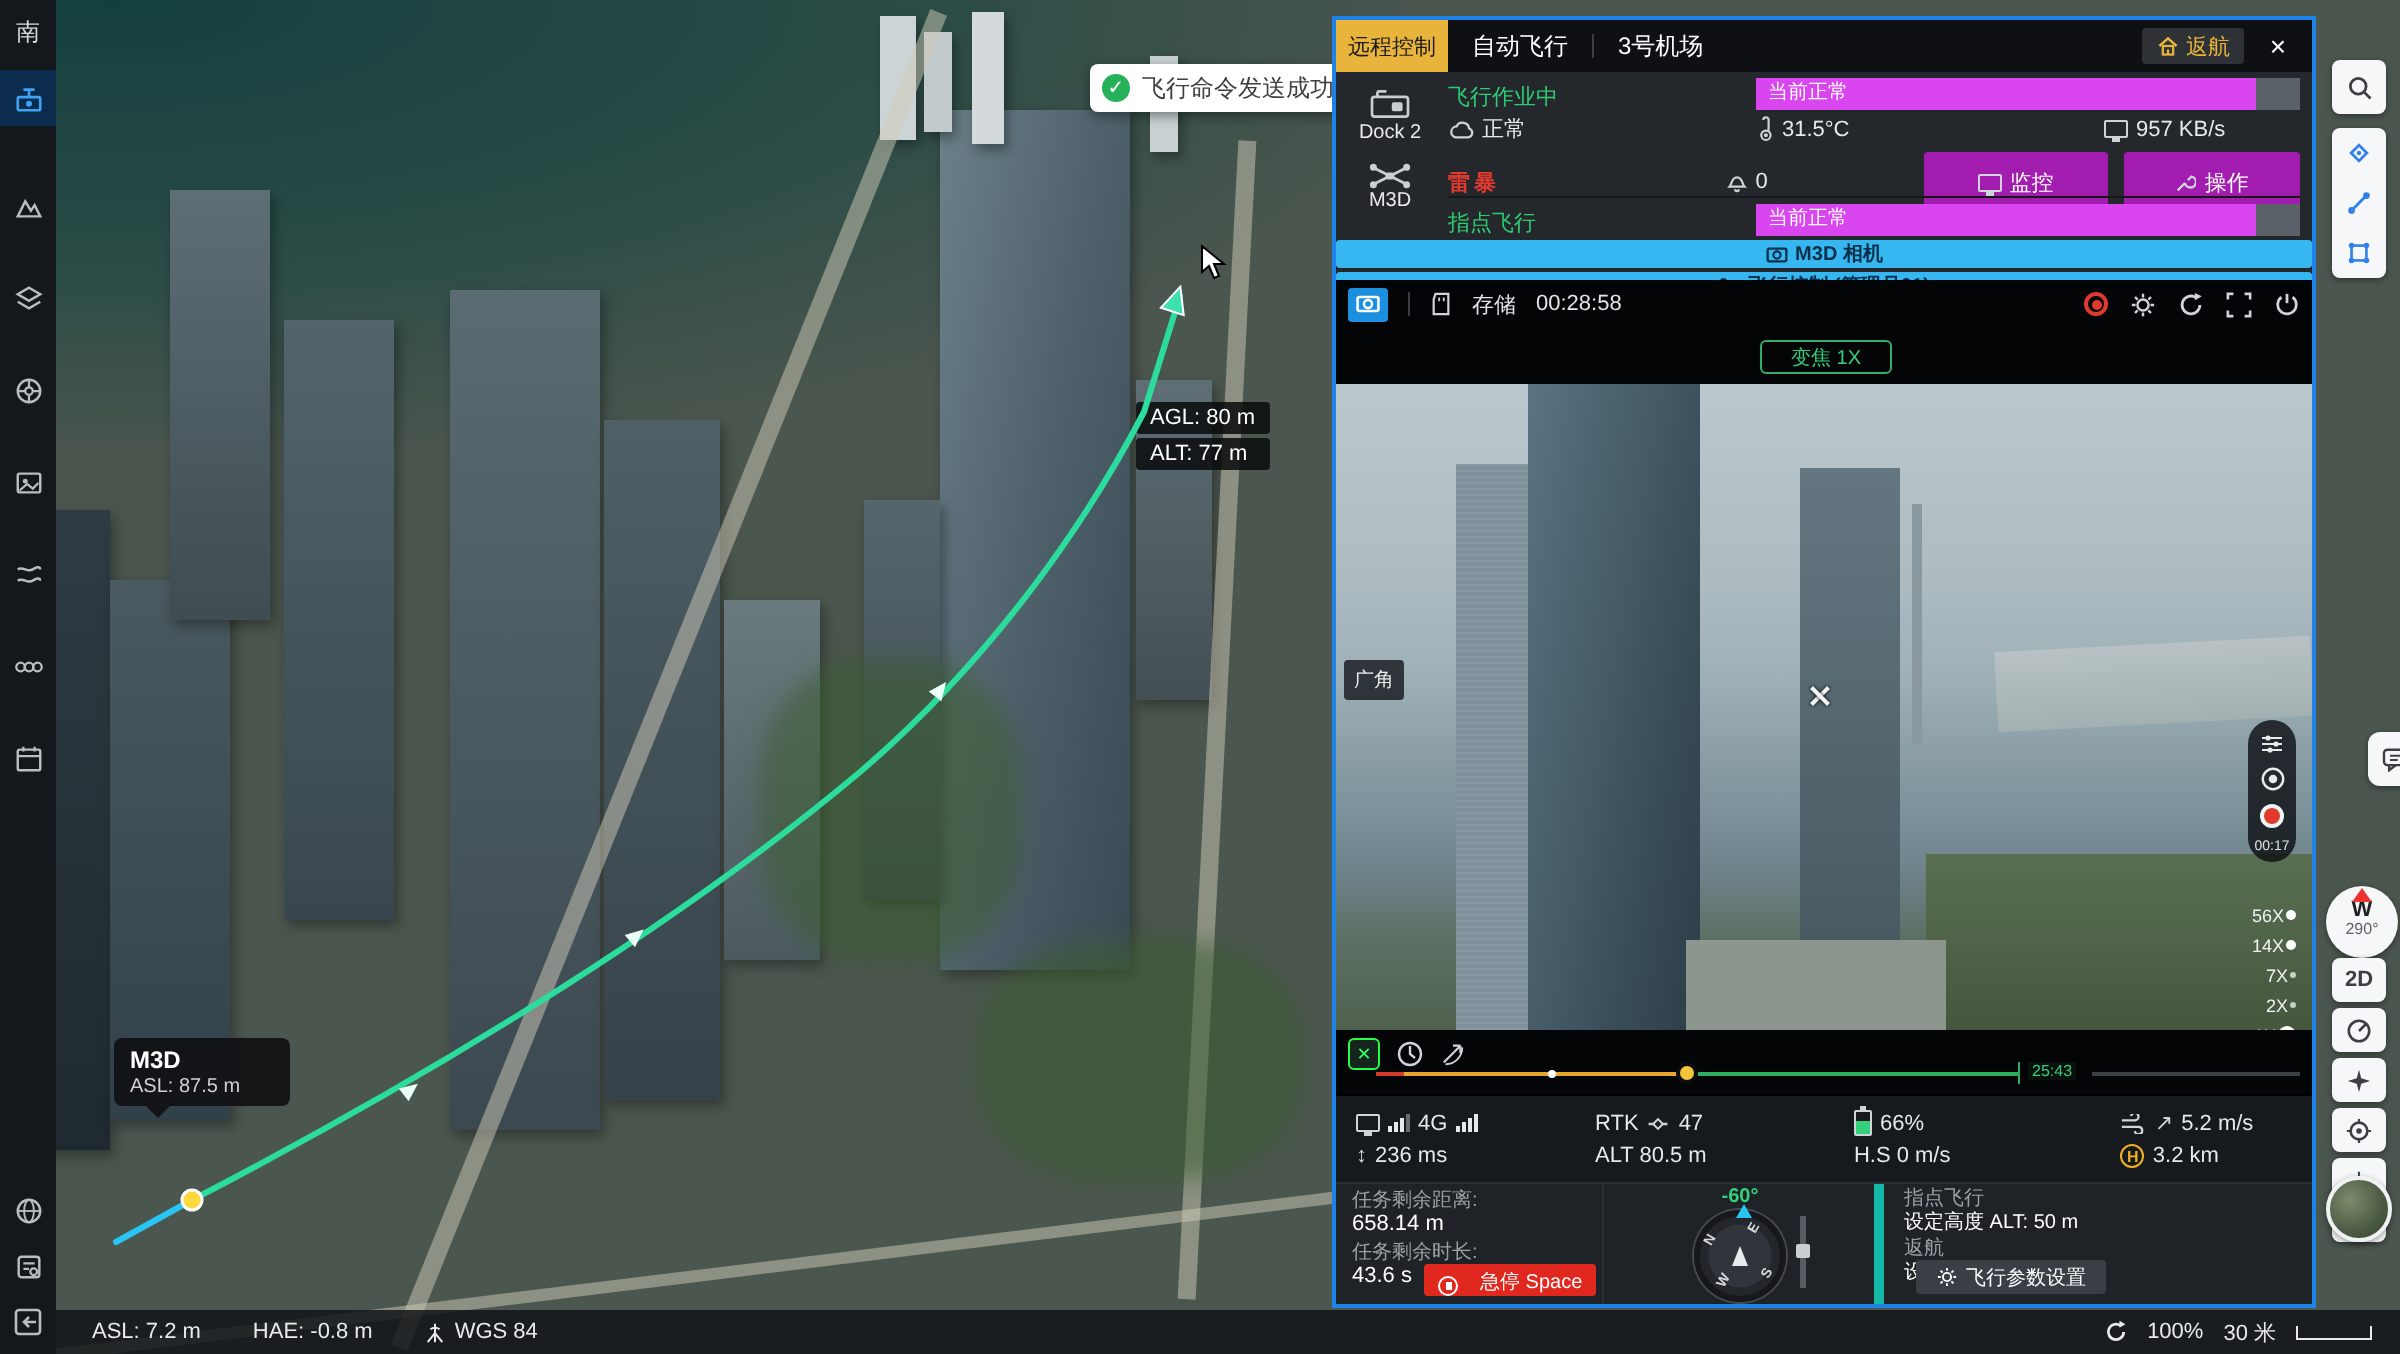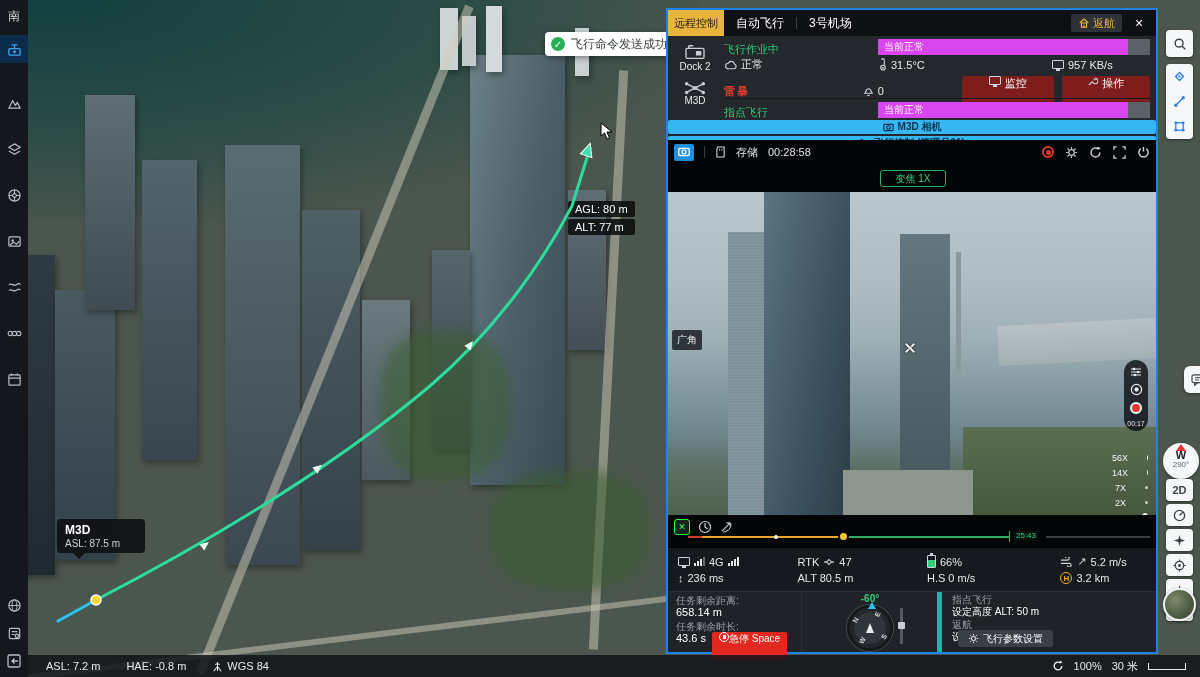--- a/index.html
+++ b/index.html
@@ -80,22 +80,22 @@
   .dcol{position:absolute;left:0;top:0;width:54px;height:104px;text-align:center;color:#c9ced3;}
   .dcol .lb{font-size:10px;color:#e8eaec;}
   .grow{position:absolute;left:56px;right:6px;}
   .gtxt{font-size:11px;color:#2ecc71;}
   .chip{position:absolute;left:154px;right:0;height:16px;background:#d946ef;font-size:10px;color:#fff;
     line-height:16px;padding-left:6px;}
   .chip .seg{position:absolute;right:0;top:0;width:22px;height:16px;background:#5b6169;}
   .c3{display:flex;font-size:11px;color:#e6e9eb;align-items:center;}
   .c3 .cell{display:flex;align-items:center;gap:4px;}
   .redtx{color:#e03a2e;font-size:11px;font-weight:bold;letter-spacing:2px;}
-  .gbtn{height:30px;background:#7f1d1d;border-radius:2px;font-size:11px;color:#fff;display:flex;
-    justify-content:center;gap:4px;}
+  .gbtn{height:30px;background:#a21caf;border-radius:2px;font-size:11px;color:#fff;display:flex;
+    align-items:center;justify-content:center;gap:4px;}
   .bluebtn{position:absolute;left:0;right:0;height:14px;background:#36b7f2;border-radius:2px;color:#07304a;
     font-size:10px;font-weight:bold;display:flex;align-items:center;justify-content:center;gap:4px;}
 
   .camsec{position:relative;height:407px;background:#040507;}
   .camtb{display:flex;align-items:center;height:24px;padding:0 6px;gap:10px;color:#dfe3e6;font-size:11px;}
   .cambtn{width:20px;height:17px;background:#1d8fe0;border-radius:2px;display:flex;align-items:center;justify-content:center;}
   .camtb .sep{width:1px;height:12px;background:#3a3f44;}
   .camtb .ricons{margin-left:auto;display:flex;gap:11px;align-items:center;color:#cfd4d8;}
   .zoomchip{position:absolute;left:212px;top:30px;width:66px;height:17px;border:1px solid #2faf6e;border-radius:3px;
     color:#35d07c;font-size:10px;display:flex;align-items:center;justify-content:center;}
@@ -105,21 +105,21 @@
   .lenslabel{position:absolute;left:4px;top:138px;background:rgba(10,12,16,.75);color:#e8eaec;font-size:10px;
     padding:3px 5px;border-radius:2px;}
   .cross{position:absolute;left:236px;top:150px;width:12px;height:12px;}
   .cross::before,.cross::after{content:"";position:absolute;left:5px;top:0;width:2px;height:12px;background:#f2f4f6;box-shadow:0 0 2px #000;}
   .cross::before{transform:rotate(45deg);} .cross::after{transform:rotate(-45deg);}
   .campill{position:absolute;right:8px;top:168px;width:24px;background:rgba(10,12,16,.8);border-radius:12px;
     display:flex;flex-direction:column;align-items:center;gap:6px;padding:7px 0 4px;color:#e8eaec;}
   .campill .rec{width:12px;height:12px;border-radius:50%;background:#e03a2e;border:2px solid #f2f4f6;}
   .campill .tm{font-size:7px;color:#dfe3e6;}
   .zscale{position:absolute;right:8px;top:258px;width:36px;color:#f0f2f4;font-size:9px;}
-  .zscale .zl{display:flex;align-items:center;justify-content:flex-end;gap:19px;height:15px;}
+  .zscale .zl{display:flex;align-items:center;justify-content:flex-end;gap:1px;height:15px;}
   .zscale .d{width:5px;height:5px;border-radius:50%;background:#fff;}
   .zscale .d.sm{width:3px;height:3px;opacity:.7;}
   .zscale .d.cur{width:9px;height:9px;background:#0a0c10;border:2px solid #fff;}
   .gstrip{position:absolute;left:0;bottom:0;width:488px;height:32px;background:#040507;}
   .gicons{position:absolute;left:6px;top:4px;display:flex;gap:8px;align-items:center;color:#cfd4d8;}
   .gicon-drone{width:16px;height:16px;background:#16251c;border:1px solid #2f4;border-radius:3px;display:flex;align-items:center;justify-content:center;color:#3f6;font-size:9px;}
   .gline{position:absolute;top:21px;height:2px;}
   .ghandle{position:absolute;top:16px;width:11px;height:11px;border-radius:50%;background:#f4c53a;border:2px solid #0a0c10;}
   .glab{position:absolute;top:16px;font-size:8px;color:#35d07c;background:rgba(10,20,14,.8);padding:0 2px;}
 
@@ -136,22 +136,22 @@
     display:inline-flex;align-items:center;justify-content:center;}
   .monic{width:12px;height:9px;border:1px solid #cfd4d8;border-radius:1px;position:relative;}
   .monic::after{content:"";position:absolute;left:3px;bottom:-3px;width:4px;height:2px;background:#cfd4d8;}
 
   .missec{position:relative;height:61px;background:#1f2327;border-top:1px solid #2b3036;display:flex;}
   .mcol1{width:134px;position:relative;border-right:1px solid #2b3036;padding:3px 0 0 8px;}
   .mcol2{width:140px;position:relative;border-right:5px solid #14b8a6;}
   .mcol3{flex:1;position:relative;padding:2px 0 0 10px;}
   .mlab{font-size:10px;color:#9aa0a6;line-height:11px;}
   .mval{font-size:11px;color:#fff;line-height:13px;}
-  .estop{position:absolute;left:44px;top:40px;height:28px;background:#e0281e;border-radius:2px;color:#fff;
-    font-size:10px;display:flex;align-items:flex-start;gap:0;padding:0 7px;}
+  .estop{position:absolute;left:44px;top:40px;height:16px;background:#e0281e;border-radius:2px;color:#fff;
+    font-size:10px;display:flex;align-items:flex-end;gap:11px;padding:0 7px;}
   .pauseic{width:10px;height:10px;border-radius:50%;border:1px solid #fff;position:relative;}
   .pauseic::before,.pauseic::after{content:"";position:absolute;top:2px;width:1.5px;height:4px;background:#fff;}
   .pauseic::before{left:2.5px;} .pauseic::after{right:2.5px;}
   .hdg{position:absolute;left:48px;top:1px;width:40px;text-align:center;color:#35d07c;font-size:10px;font-weight:bold;}
   .comp{position:absolute;left:45px;top:13px;width:46px;height:46px;border-radius:50%;
     background:radial-gradient(circle,#30353b 0 55%,#23272c 56% 100%);border:3px solid #16181b;box-shadow:0 0 0 1px #454b52;}
   .rose{position:absolute;inset:0;transform:rotate(-60deg);}
   .cl{position:absolute;font-size:7px;color:#d5d9dd;font-weight:bold;}
   .cl.n{left:17px;top:0px;} .cl.e{right:2px;top:16px;} .cl.s{left:17px;bottom:0px;} .cl.w{left:2px;top:16px;}
   .needle{position:absolute;left:18px;top:-6px;border-left:4px solid transparent;border-right:4px solid transparent;border-bottom:7px solid #28c4f0;}

